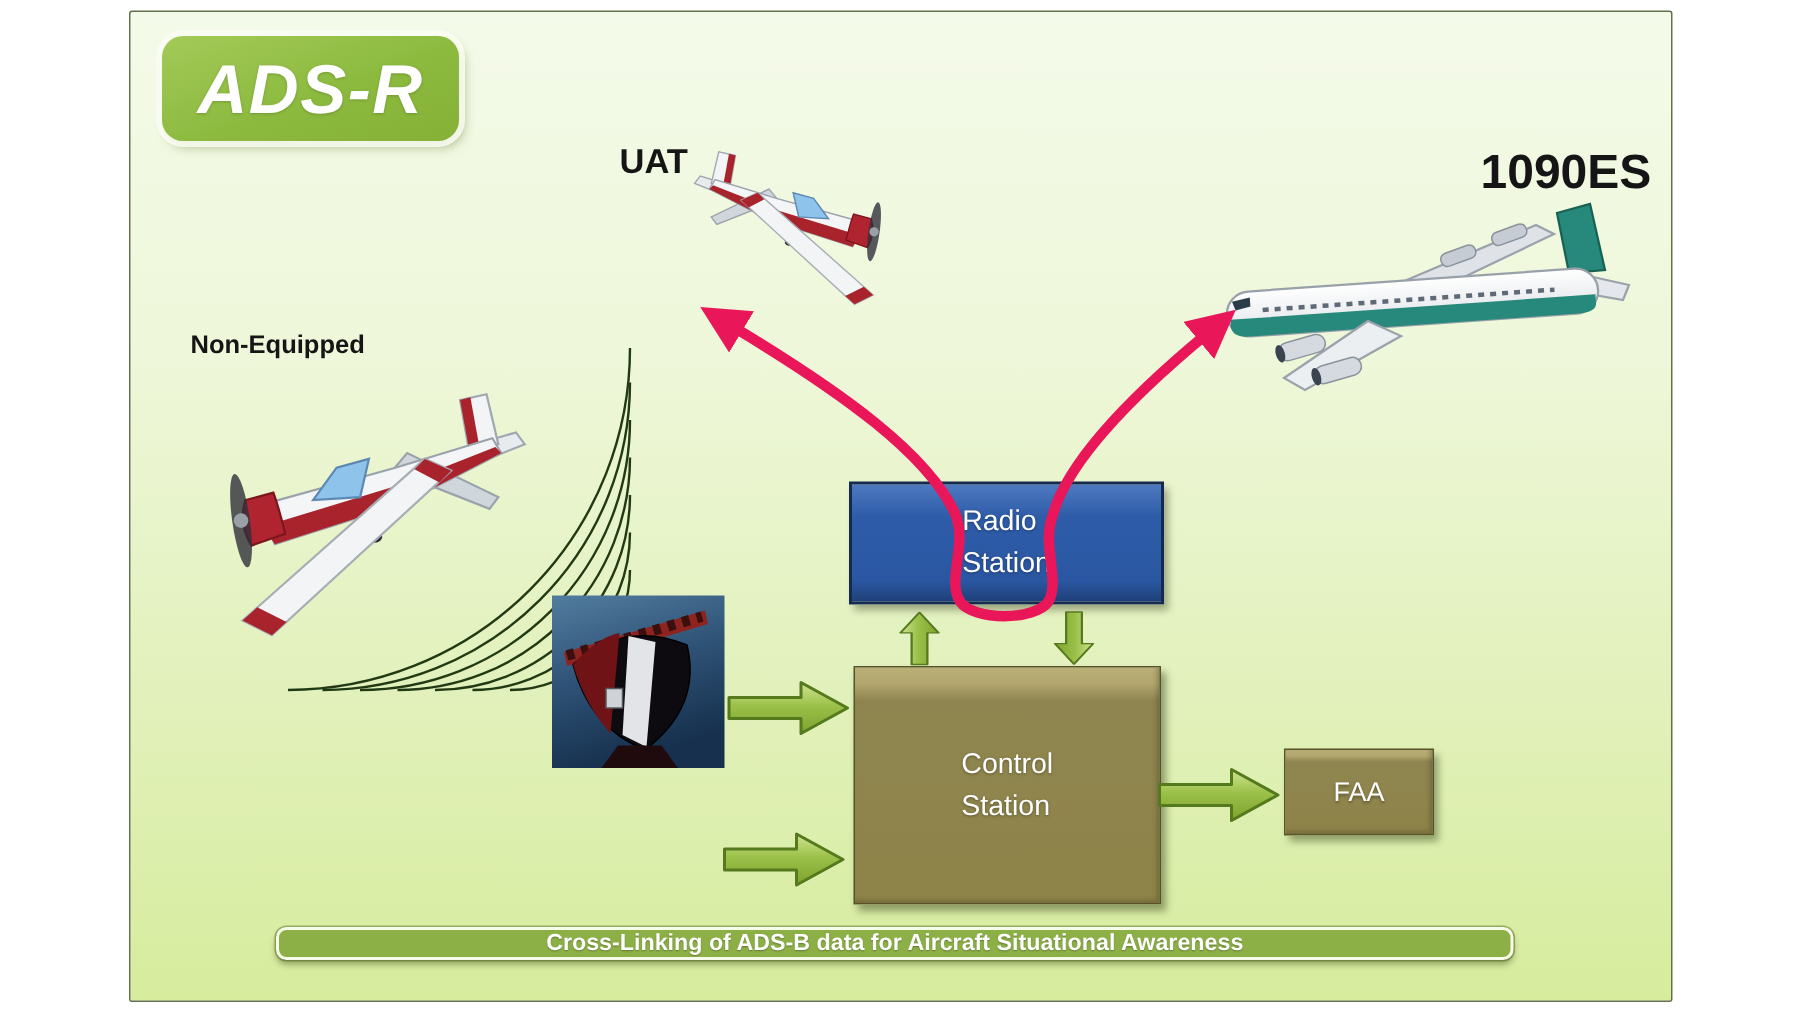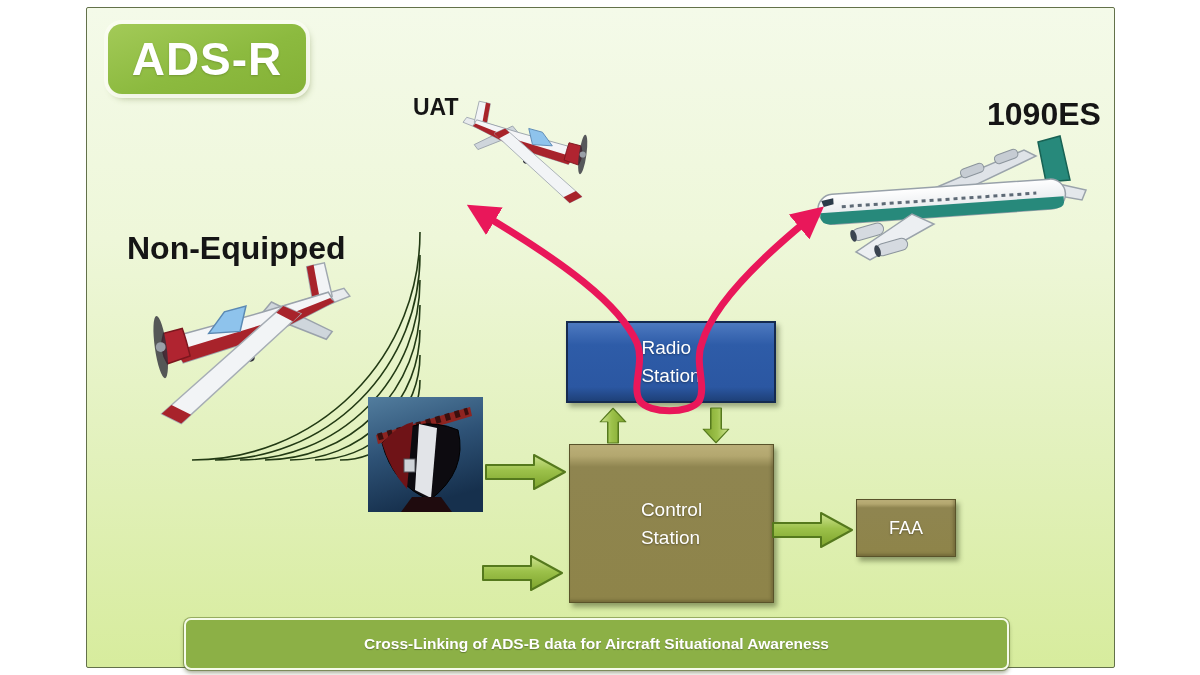--- a/index.html
+++ b/index.html
@@ -13,26 +13,27 @@
   }
 
   .title-box {
     position:absolute; left:21px; top:16px; width:198px; height:70px;
     background:linear-gradient(160deg,#a3ca58 0%,#8cba3f 55%,#84b136 100%);
     border-radius:14px;
     box-shadow:0 0 0 4px rgba(250,253,242,.85), 3px 4px 7px rgba(95,115,45,.45);
     color:#ffffff; font-size:46px; font-weight:600; letter-spacing:1px;
     display:flex; align-items:center; justify-content:center;
     text-shadow:0 1px 2px rgba(70,90,30,.35);
+    font-style:italic;
   }
 
   .label { position:absolute; color:#151515; font-weight:700; font-size:23px; white-space:nowrap; }
   .label-uat   { left:326px; top:86px;text-align:center; }
   .label-1090  { left:900px; top:88px; font-size:32px; }
-  .label-noneq { left:40px;  top:222px; font-size:32px; }
+  .label-noneq { left:40px;  top:212px; font-size:17px; }
 
   .node {
     position:absolute; display:flex; align-items:center; justify-content:center; 
     color:#ffffff; font-weight:400; white-space:pre-line; line-height:1.45;
     text-shadow:0 1px 2px rgba(0,0,0,.35);
   }
   .node-radio {
     left:479px; top:313px; width:210px; height:82px; font-size:19px;
     background:linear-gradient(180deg,#4d79c0 0%,#2e5ca8 28%,#2b57a2 82%,#1e4078 100%);
     border:2px solid #152a50;
@@ -41,21 +42,21 @@
   .khaki {
     background:linear-gradient(180deg,#bbaf78 0%,#b3a76f 7%,#8f8550 14%,#8e8449 100%);
     border:1px solid #59532a;
     box-shadow:3px 4px 5px rgba(45,55,20,.45), inset -2px -2px 3px rgba(40,35,10,.25);
   }
   .node-control { left:482px; top:436px; width:205px; height:159px; font-size:19px; }
   .node-faa     { left:769px; top:491px; width:100px; height:58px;  font-size:18px; }
   .node-fisb    { left:284px; top:538px; width:103px; height:58px;  font-size:17px; line-height:1.35; }
 
   .banner {
-    position:absolute; left:97px; top:610px; width:825px; height:52px;
+    position:absolute; left:97px; top:610px; width:825px; height:22px;
     background:#8cb046; border:2px solid #f6fbea; border-radius:7px;
     box-shadow:0 3px 4px rgba(60,72,25,.45), 0 0 0 1px rgba(110,135,55,.6);
     color:#ffffff; font-weight:700; font-size:15.5px;
     display:flex; align-items:center; justify-content:center;
     text-shadow:0 1px 1px rgba(0,0,0,.3);
   }
 
   .overlay { position:absolute; left:0; top:0; width:1200px; height:675px; pointer-events:none; }
 </style>
 </head>

